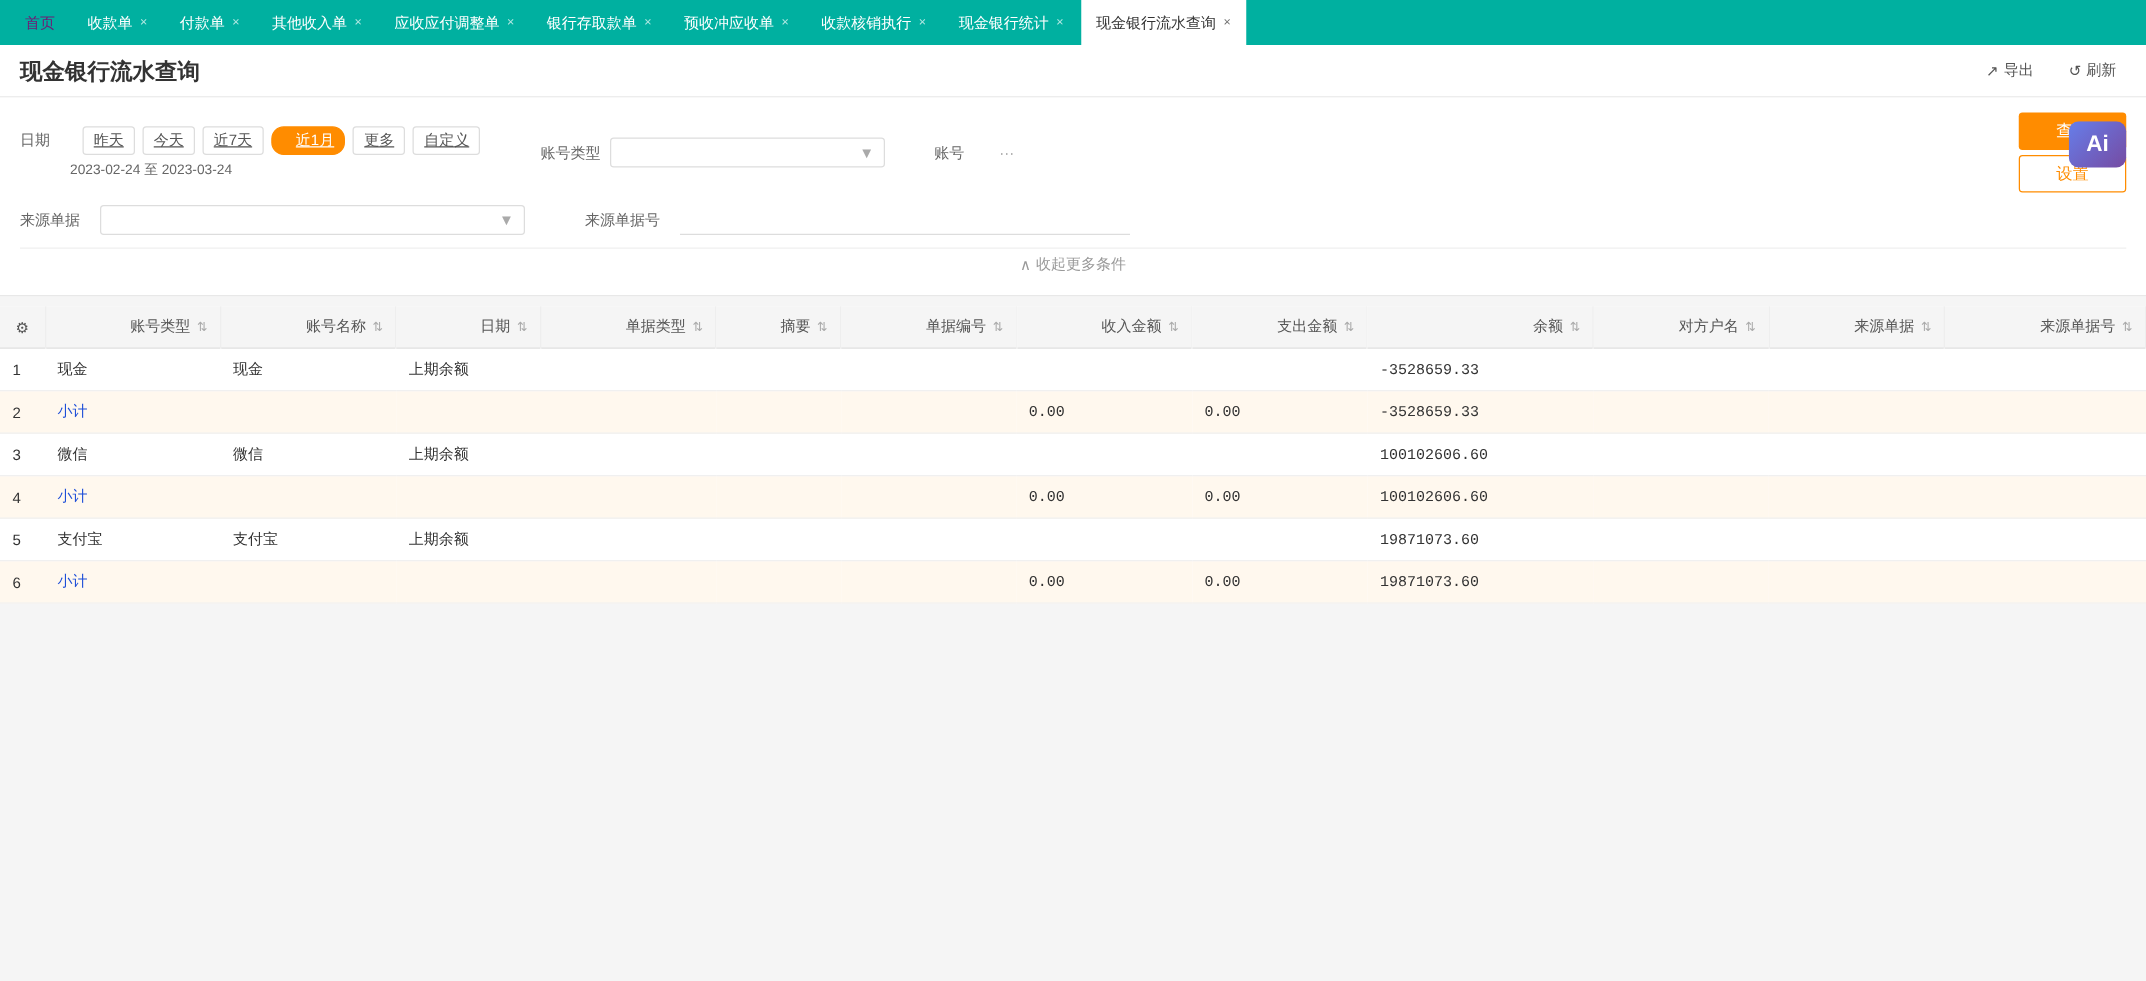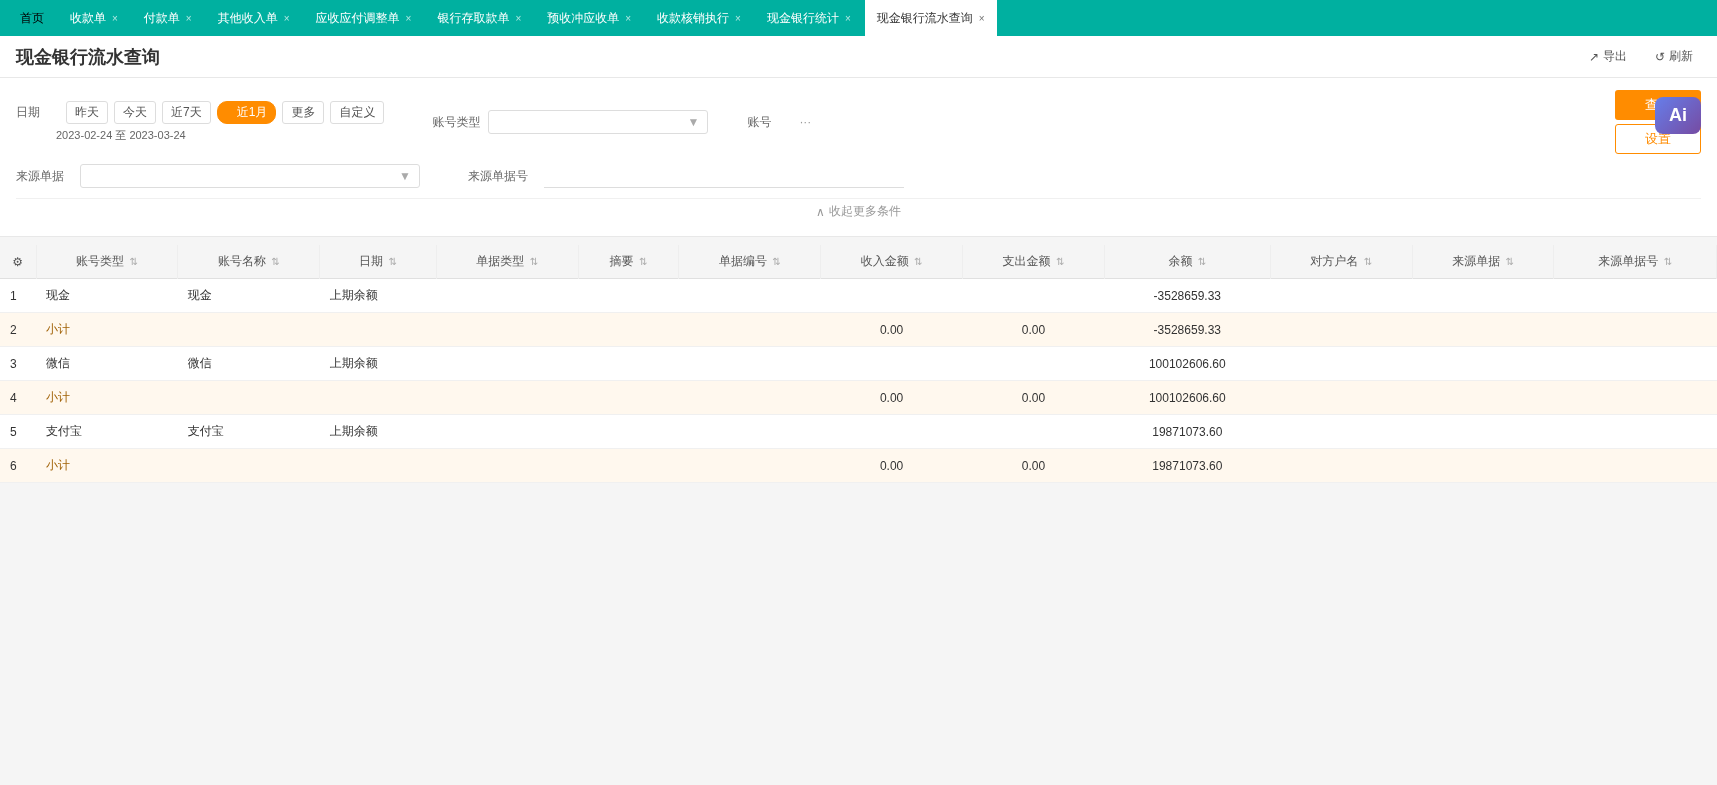--- a/index.html
+++ b/index.html
@@ -28,21 +28,21 @@
     .nav-tab.active {
       background: #fff;
       color: #333;
     }
     .nav-tab .close-x {
       margin-left: 6px;
       font-size: 10px;
       opacity: 0.7;
     }
     .nav-home {
-      color: #000000;
+      color: #701a75;
       padding: 0 12px;
       height: 36px;
       display: flex;
       align-items: center;
       cursor: pointer;
       font-size: 12px;
     }
 
     
     .page-header {
@@ -98,20 +98,21 @@
       gap: 6px;
     }
     .date-btn {
       padding: 2px 8px;
       border: 1px solid #ddd;
       border-radius: 3px;
       cursor: pointer;
       color: #555;
       background: #fff;
       font-size: 12px;
+      text-decoration: underline;
     }
     .date-btn.active {
       background: #ff8c00;
       color: #fff;
       border-color: #ff8c00;
       border-radius: 10px;
       padding-left: 19px;
     }
     .date-range {
       color: #666;
@@ -182,21 +183,21 @@
       width: 100%;
       border-collapse: collapse;
       font-size: 12px;
     }
     thead tr {
       background: #f5f5f5;
       border-bottom: 1px solid #e0e0e0;
     }
     thead th {
       padding: 8px 10px;
-      text-align: center;
+      text-align: right;
       color: #555;
       font-weight: normal;
       border-right: 1px solid #eee;
       white-space: nowrap;
       position: relative;
     }
     thead th .sort-icon {
       color: #aaa;
       font-size: 10px;
       margin-left: 2px;
@@ -205,23 +206,24 @@
       border-bottom: 1px solid #f0f0f0;
     }
     tbody tr.subtotal {
       background: #fff8ee;
     }
     tbody td {
       padding: 8px 10px;
       color: #333;
     }
     tbody td.number {
-      text-align: center;
-    }
-    tbody td.orange { color: #a16207; }
+      text-align: left;
+      font-family: Liberation Mono, monospace;
+    }
+    tbody td.orange { color: #1d4ed8; }
     .gear-cell {
       width: 36px;
       text-align: center;
     }
 
     .ai-badge {
       position: fixed;
       right: 16px;
       top: 97px;
       background: linear-gradient(135deg, #667eea, #764ba2);

